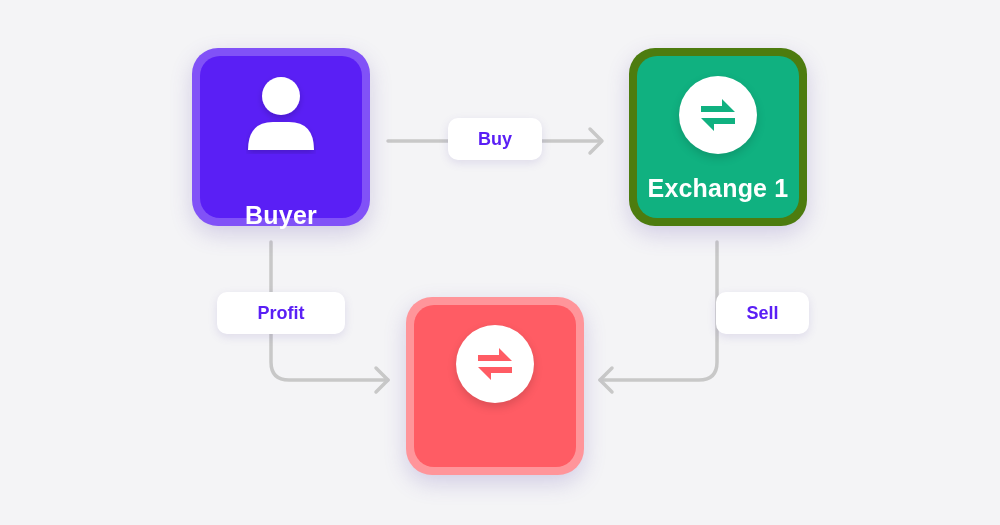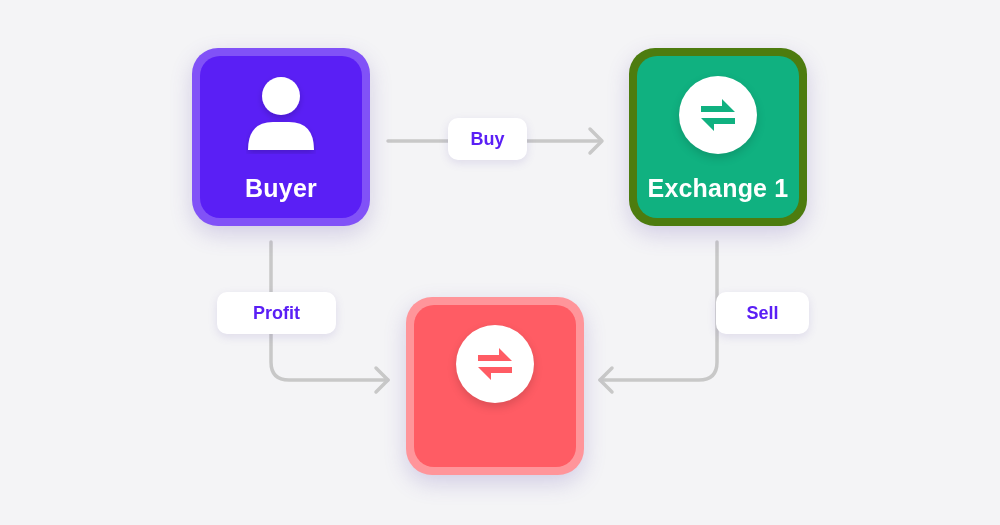--- a/index.html
+++ b/index.html
@@ -29,21 +29,21 @@
       width: 78px; height: 78px;
       display: flex; align-items: center; justify-content: center;
     }
     .node .label {
       position: relative;
       margin-top: 20px;
       color: #ffffff; font-weight: bold; font-size: 25px;
       letter-spacing: 0.2px;
     }
 
-    .node.buyer { left: 192px; top: 48px; background: #8152f7; }
+    .node.buyer { left: 192px; top: 48px; background: #8152f7; gap: 27px; }
     .node.buyer .inner { background: #5a1ff5; }
     .node.ex1 { left: 629px; top: 48px; background: #4d7c0f; }
     .node.ex1 .inner { background: #10b180; }
     .node.ex2 { left: 406px; top: 297px; background: #ff959a; }
     .node.ex2 .inner { background: #ff5c64; }
 
     .circle-icon {
       width: 78px; height: 78px; border-radius: 50%;
       background: #ffffff;
       box-shadow: 0 4px 10px rgba(0,0,0,0.15);
@@ -52,22 +52,22 @@
 
     .edge-label {
       position: absolute;
       height: 42px;
       background: #ffffff;
       border-radius: 10px;
       box-shadow: 0 3px 10px rgba(90, 70, 170, 0.14);
       color: #5a1ff5; font-weight: bold; font-size: 18px;
       display: flex; align-items: center; justify-content: center;
     }
-    .lbl-buy { left: 448px; top: 118px; width: 79px; }
-    .lbl-profit { left: 217px; top: 292px; width: 119px; }
+    .lbl-buy { left: 448px; top: 118px; width: 94px; }
+    .lbl-profit { left: 217px; top: 292px; width: 128px; }
     .lbl-sell { left: 672px; top: 292px; width: 93px; margin-left: 44px; }
   </style>
 </head>
 <body>
 
 <div class="canvas">
 
   <svg class="connectors" width="1000" height="525">
     <g fill="none" stroke="#c8c8c8" stroke-width="3.5" stroke-linecap="round" stroke-linejoin="round">
 

